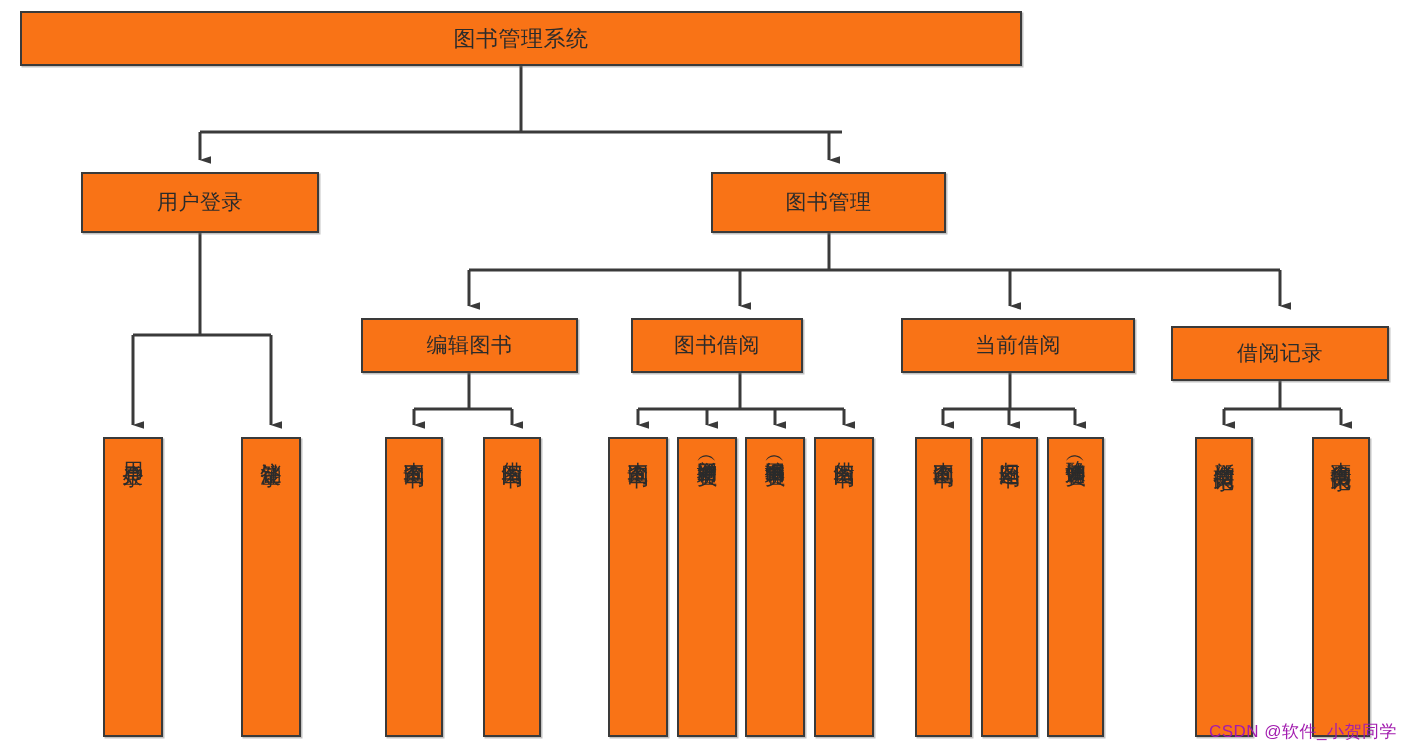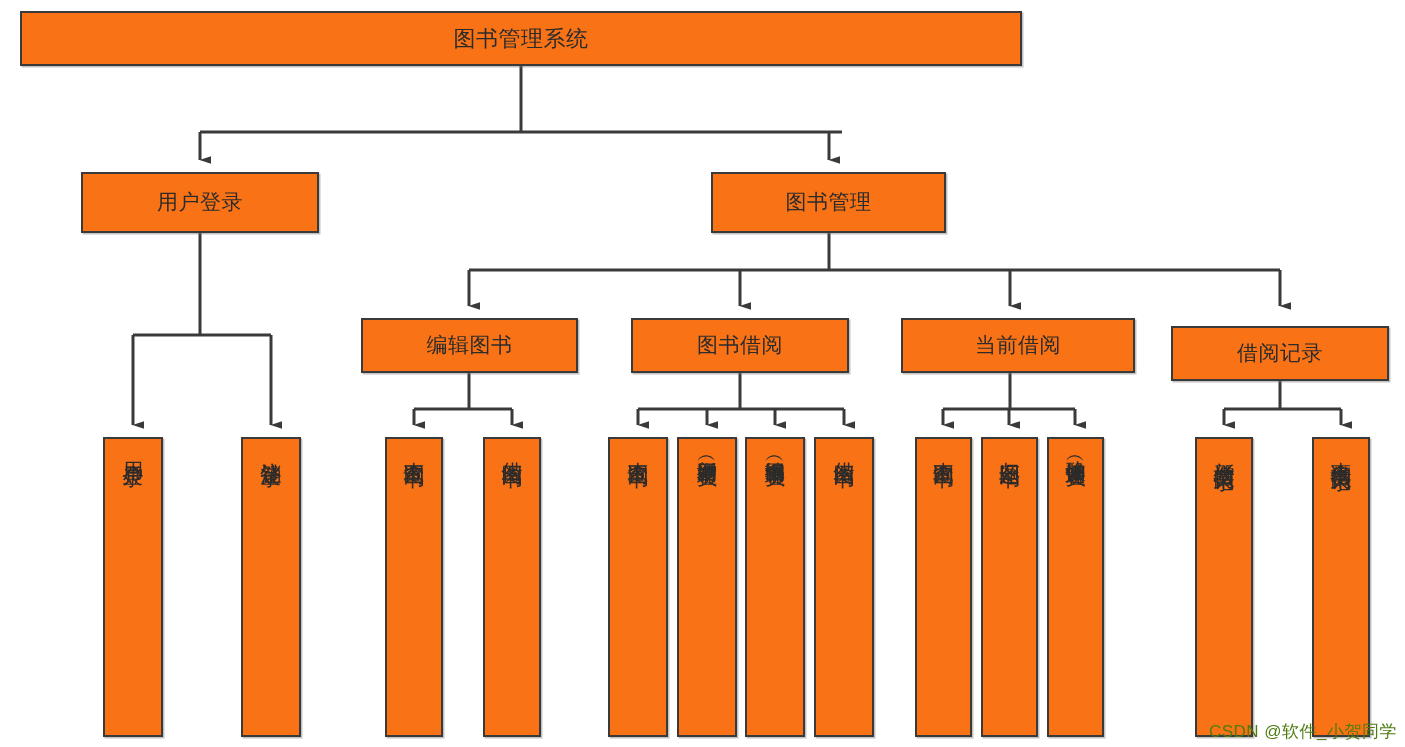--- a/index.html
+++ b/index.html
@@ -68,21 +68,21 @@
   }
   .node.vert.tall-text .node-label {
     font-size: 20px;
     letter-spacing: 1px;
   }
   .watermark {
     position: absolute;
     right: 8px;
     bottom: 4px;
     font-size: 17px;
-    color: #4d7c0f;
+    color: #a21caf;
     letter-spacing: 0.5px;
     white-space: nowrap;
     user-select: none;
   }
 </style>
 </head>
 <body>
 
 <div id="diagram-root">
 
@@ -143,21 +143,21 @@
   <div class="node horiz" style="left:81px; top:172px; width:238px; height:61px;">
     <span class="node-label">用户登录</span>
   </div>
   <div class="node horiz" style="left:711px; top:172px; width:235px; height:61px;">
     <span class="node-label">图书管理</span>
   </div>
 
   <div class="node horiz" style="left:361px; top:318px; width:217px; height:55px;">
     <span class="node-label">编辑图书</span>
   </div>
-  <div class="node horiz" style="left:631px; top:318px; width:218px; height:55px;">
+  <div class="node horiz" style="left:631px; top:318px; width:172px; height:55px;">
     <span class="node-label">图书借阅</span>
   </div>
   <div class="node horiz" style="left:901px; top:318px; width:234px; height:55px;">
     <span class="node-label">当前借阅</span>
   </div>
   <div class="node horiz" style="left:1171px; top:326px; width:218px; height:55px;">
     <span class="node-label">借阅记录</span>
   </div>
 
   <div class="node vert" style="left:103px; top:437px; width:60px; height:300px;">

